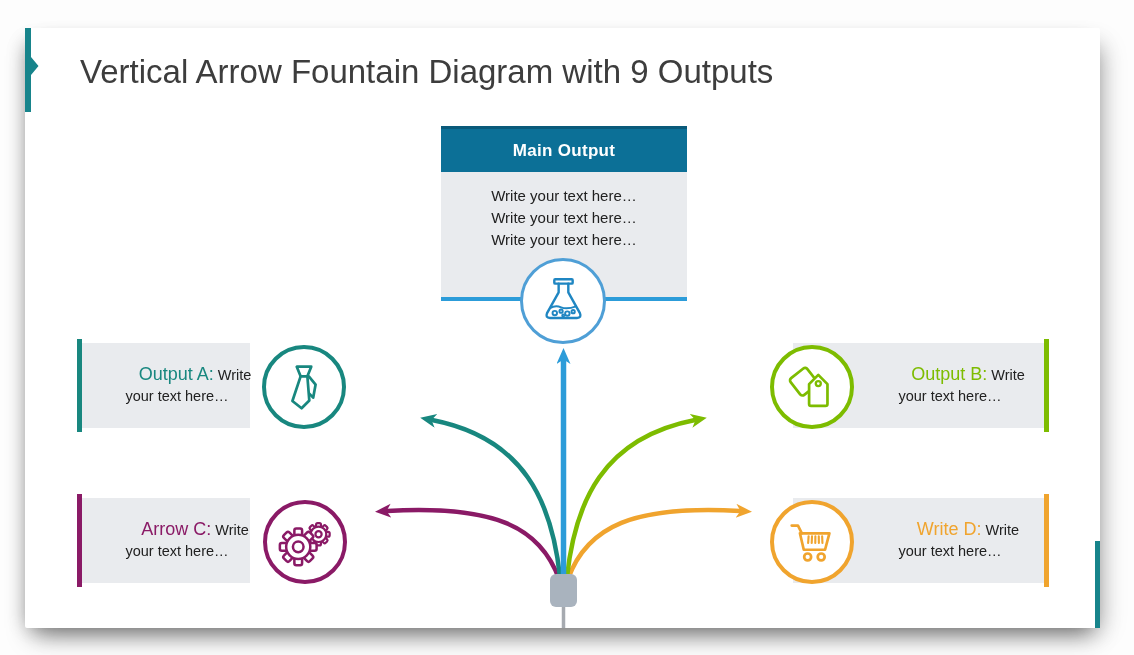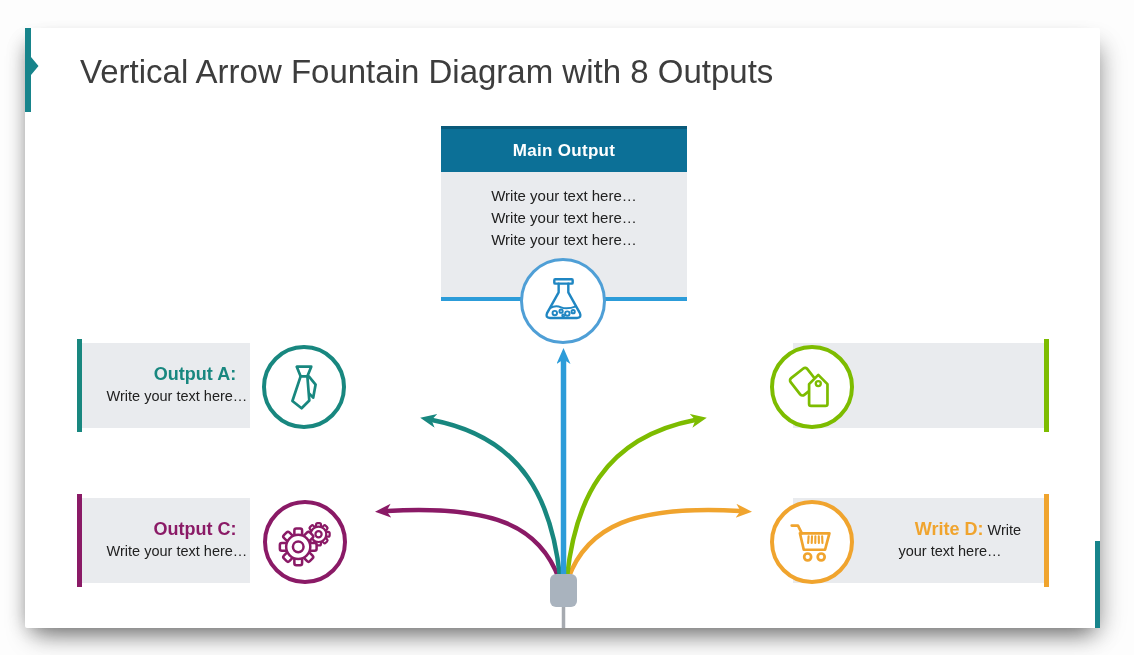--- a/index.html
+++ b/index.html
@@ -38,21 +38,21 @@
   .row1{top:315px;} .row2{top:470px;}
   .obar{position:absolute;width:5px;height:93px;z-index:2;}
   .bar-a{left:52px;top:311px;background:var(--teal);}
   .bar-b{left:1019px;top:311px;background:var(--green);}
   .bar-c{left:52px;top:466px;background:var(--purple);}
   .bar-d{left:1019px;top:466px;background:var(--orange);}
   .otext{position:absolute;width:150px;height:85px;display:flex;flex-direction:column;
          align-items:center;justify-content:center;text-align:center;z-index:3;
          font-size:14.5px;line-height:21px;color:var(--text-dark);}
   .otext.left{left:77px;} .otext.right{left:850px;}
-  .olabel{font-weight:700;font-size:18px;margin-left:36px;}
+  .olabel{font-weight:400;font-size:18px;margin-left:36px;}
   .lab-a{color:var(--teal);} .lab-b{color:var(--green);}
   .lab-c{color:var(--purple);} .lab-d{color:var(--orange);}
   
   .fountain{position:absolute;left:0;top:0;width:1075px;height:600px;z-index:4;pointer-events:none;}
   .arrow{fill:none;stroke-linecap:round;}
   .a-blue{stroke:var(--arrow-blue);stroke-width:5.5;}
   .a-teal{stroke:var(--teal);stroke-width:4.5;}
   .a-green{stroke:var(--green);stroke-width:4.5;}
   .a-purple{stroke:var(--purple);stroke-width:4.5;}
   .a-orange{stroke:var(--orange);stroke-width:4.5;}
@@ -71,21 +71,21 @@
 <body>
 
 <div class="stage">
   <div class="slide">
 
     <svg class="accent-tl" viewBox="0 0 16 84">
       <polygon points="0,0 6,0 6,29 13.5,38 6,47 6,84 0,84" style="fill:var(--accent-teal)"></polygon>
     </svg>
     <div class="accent-br"></div>
 
-    <div class="slide-title">Vertical Arrow Fountain Diagram with 8 Outputs</div>
+    <div class="slide-title">Vertical Arrow Fountain Diagram with 9 Outputs</div>
 
     <div class="main-box">
       <div class="hdr">Main Output</div>
       <div class="bdy">
         <div>Write your text here…</div>
         <div>Write your text here…</div>
         <div>Write your text here…</div>
       </div>
     </div>
 
@@ -96,22 +96,26 @@
 
     <div class="obar bar-a"></div>
     <div class="obar bar-b"></div>
     <div class="obar bar-c"></div>
     <div class="obar bar-d"></div>
 
     <div class="otext left row1">
       <div><span class="olabel lab-a">Output A:</span>
         <span>Write your text here…</span></div>
     </div>
+    <div class="otext right row1">
+      <div><span class="olabel lab-b">Output B:</span>
+        <span>Write your text here…</span></div>
+    </div>
     <div class="otext left row2">
-      <div><span class="olabel lab-c">Output C:</span>
+      <div><span class="olabel lab-c">Arrow C:</span>
         <span>Write your text here…</span></div>
     </div>
     <div class="otext right row2">
       <div><span class="olabel lab-d">Write D:</span>
         <span>Write your text here…</span></div>
     </div>
 
     <svg class="fountain" viewBox="0 0 1075 600">
       <defs>
         <marker id="mBlue" markerWidth="18" markerHeight="16" refX="4" refY="7" orient="auto" markerUnits="userSpaceOnUse">

